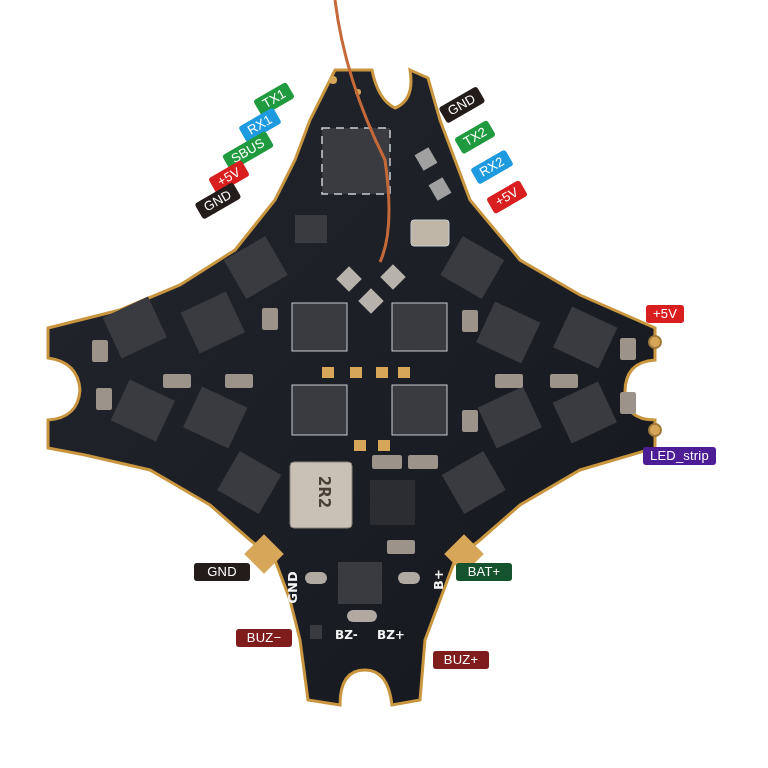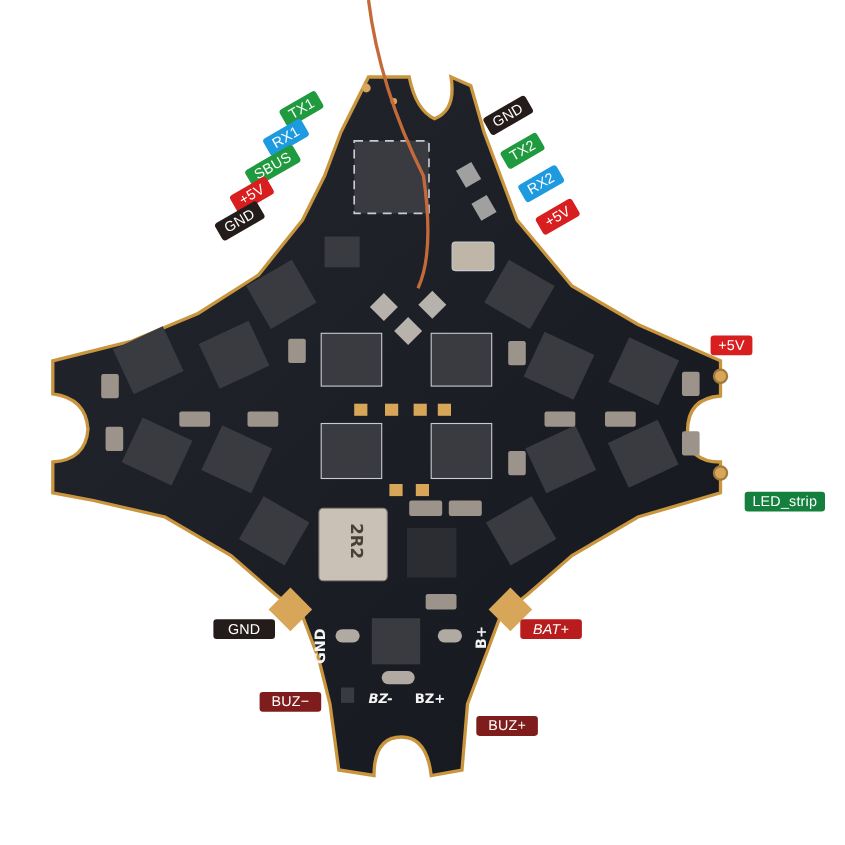--- a/index.html
+++ b/index.html
@@ -104,35 +104,35 @@
     <rect x="305" y="572" width="22" height="12" rx="6" fill="#b0aaa2"></rect>
     <rect x="398" y="572" width="22" height="12" rx="6" fill="#b0aaa2"></rect>
     <rect x="347" y="610" width="30" height="12" rx="6" fill="#b0aaa2"></rect>
 
     <rect x="338" y="562" width="44" height="42" fill="#3a3b40"></rect>
     <rect x="310" y="625" width="12" height="14" fill="#3a3b40"></rect>
   </svg>
 
   <span class="silk" style="left:276px;top:580px;transform:rotate(-90deg);">GND</span>
   <span class="silk" style="left:428px;top:572px;transform:rotate(-90deg);">B+</span>
-  <span class="silk" style="left:335px;top:628px;font-size:12px;font-style:italic;">BZ-</span>
+  <span class="silk" style="left:335px;top:628px;font-size:12px;">BZ-</span>
   <span class="silk" style="left:377px;top:628px;font-size:12px;">BZ+</span>
   <span class="silk" style="left:308px;top:483px;color:#4a3f36;font-size:15px;transform:rotate(90deg);">2R2</span>
 
   <div class="lbl rotL" style="left:255px;top:90px;background:#1f9a3e;"><span>TX1</span></div>
   <div class="lbl rotL" style="left:240px;top:116px;background:#1e9be0;"><span>RX1</span></div>
   <div class="lbl rotL" style="left:223px;top:142px;background:#1f9a3e;"><span>SBUS</span></div>
   <div class="lbl rotL" style="left:210px;top:168px;background:#d81e1e;"><span>+5V</span></div>
   <div class="lbl rotL" style="left:196px;top:192px;background:#241c1a;"><span>GND</span></div>
 
   <div class="lbl rotR" style="left:440px;top:96px;background:#241c1a;"><span>GND</span></div>
   <div class="lbl rotR" style="left:456px;top:128px;background:#1f9a3e;"><span>TX2</span></div>
   <div class="lbl rotR" style="left:472px;top:158px;background:#1e9be0;"><span>RX2</span></div>
   <div class="lbl rotR" style="left:488px;top:188px;background:#d81e1e;"><span>+5V</span></div>
 
   <div class="lbl" style="left:646px;top:305px;background:#d81e1e;"><span>+5V</span></div>
-  <div class="lbl" style="left:677px;top:447px;background:#15803d;"><span>LED_strip</span></div>
+  <div class="lbl" style="left:643px;top:447px;background:#4c1d95;"><span>LED_strip</span></div>
 
   <div class="lbl" style="left:194px;top:563px;background:#241c1a;width:42px;"><span>GND</span></div>
-  <div class="lbl" style="left:473px;top:563px;background:#b91c1c;width:42px;font-style:italic;"><span>BAT+</span></div>
+  <div class="lbl" style="left:456px;top:563px;background:#14532d;width:42px;"><span>BAT+</span></div>
   <div class="lbl" style="left:236px;top:629px;background:#7f1d1d;width:42px;"><span>BUZ−</span></div>
   <div class="lbl" style="left:433px;top:651px;background:#7f1d1d;width:42px;"><span>BUZ+</span></div>
 </div>
 
 </body></html>

